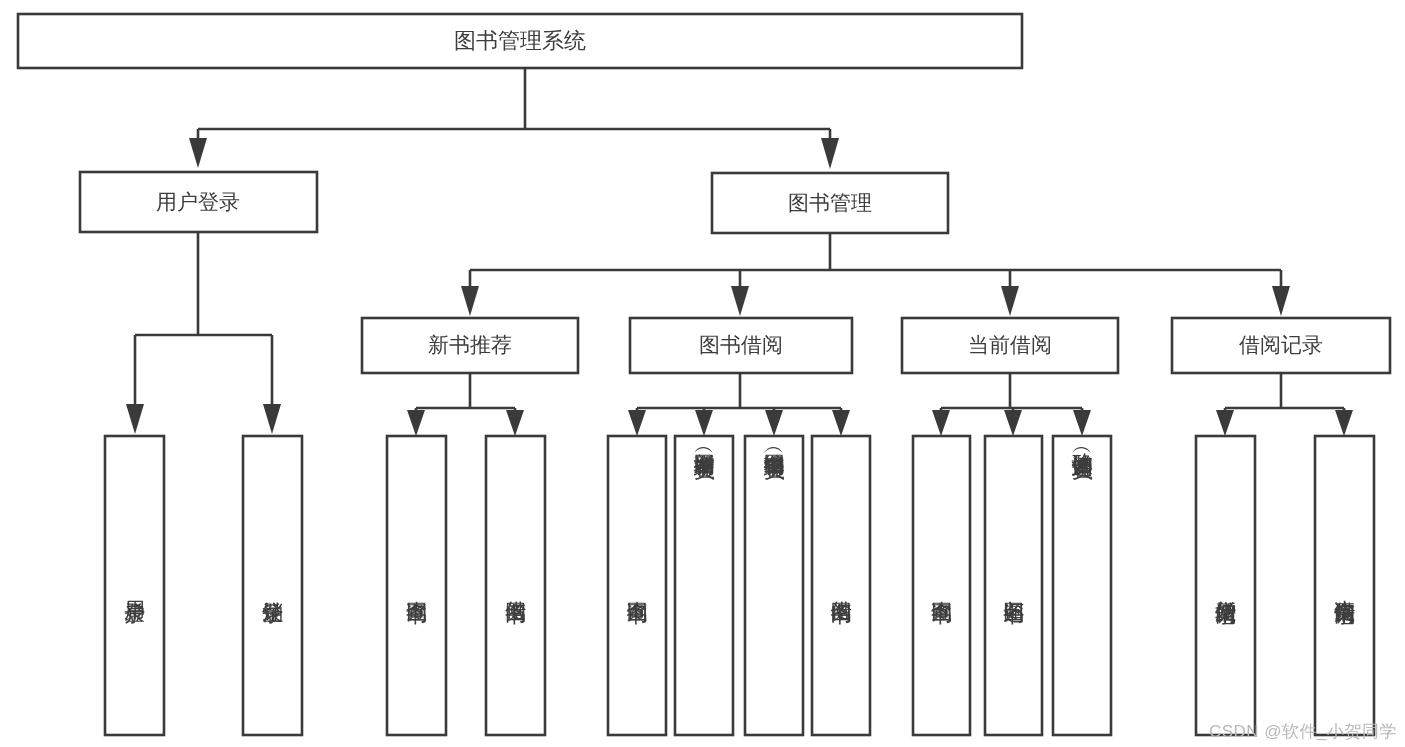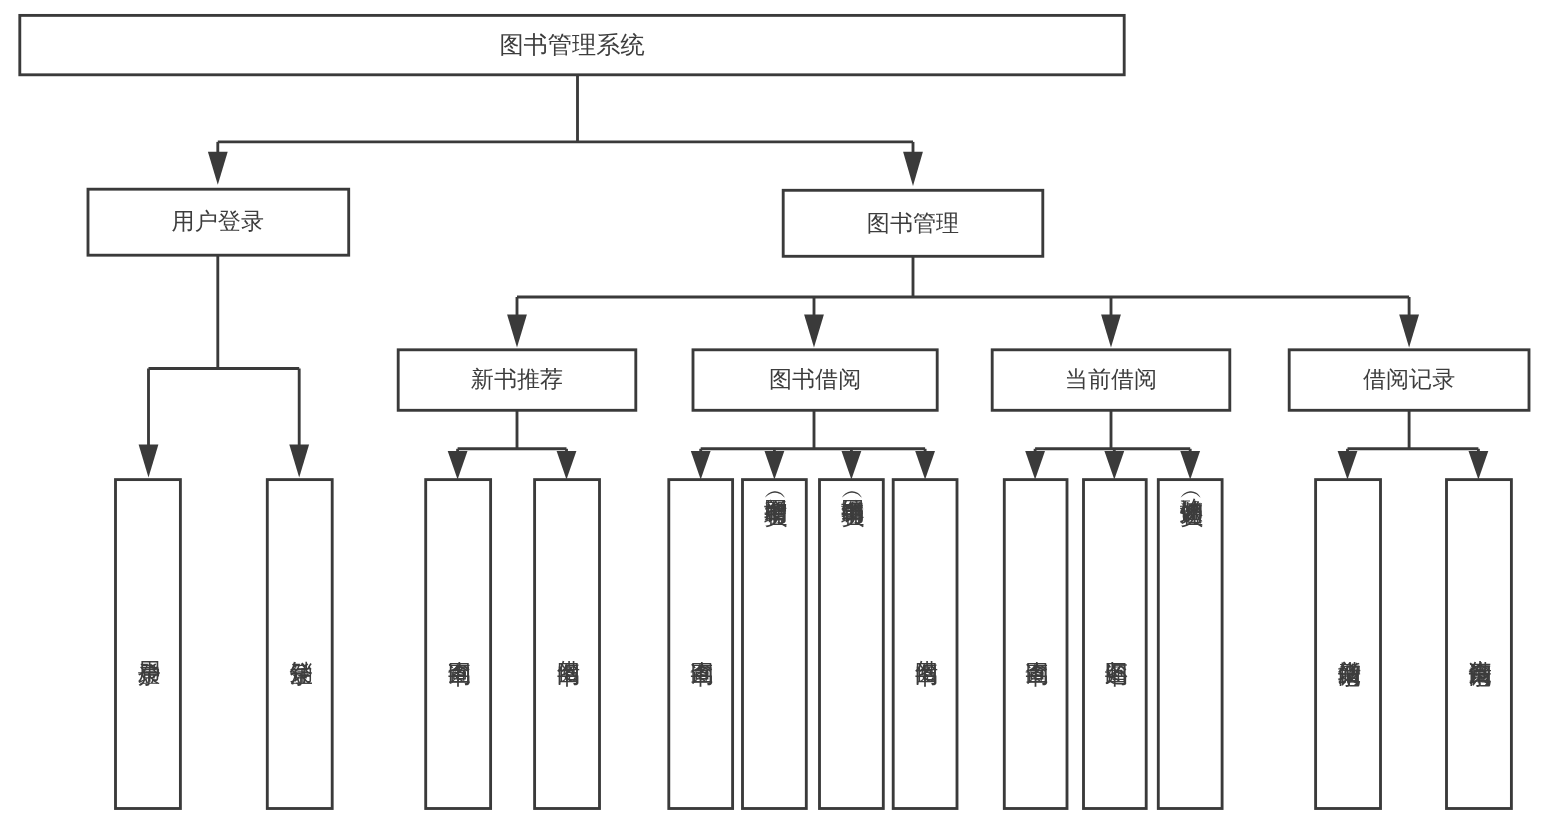--- a/index.html
+++ b/index.html
@@ -246,14 +246,15 @@
     <span class="leaf-label">确认归还（管理员）</span>
   </div>
 
   <div class="leaf-label-wrap" style="left:1196px; top:436px; width:59px; height:299px;">
     <span class="leaf-label">新增借阅记录</span>
   </div>
   <div class="leaf-label-wrap" style="left:1315px; top:436px; width:59px; height:299px;">
     <span class="leaf-label">查询借阅记录</span>
   </div>
 
+  <div class="watermark">CSDN @软件_小贺同学</div>
 
 </div>
 
 </body></html>

